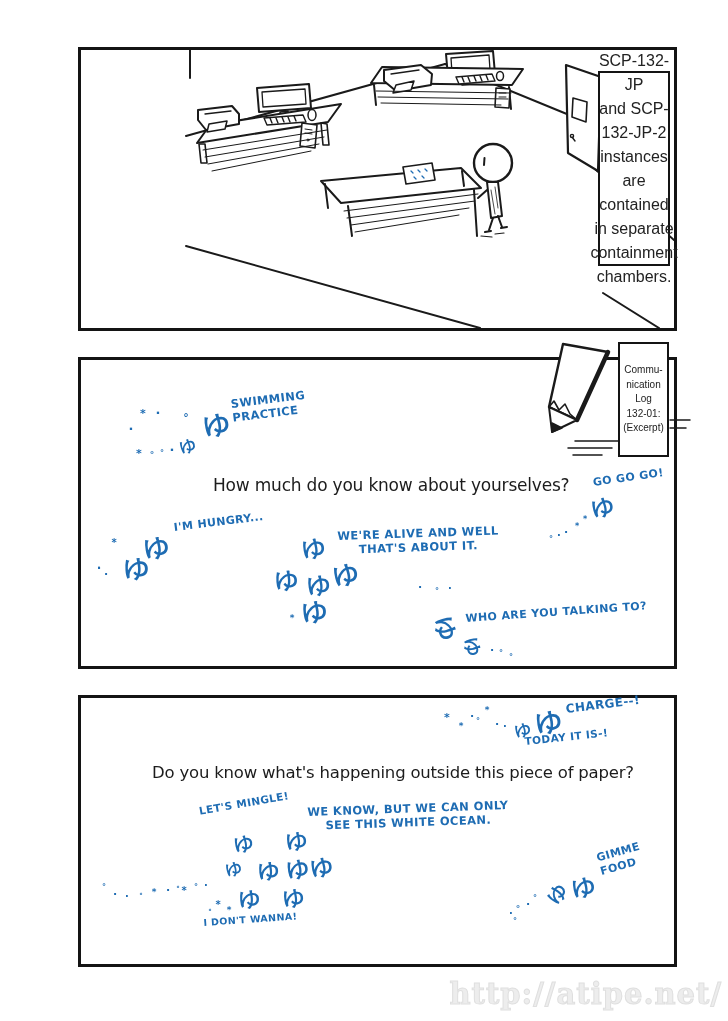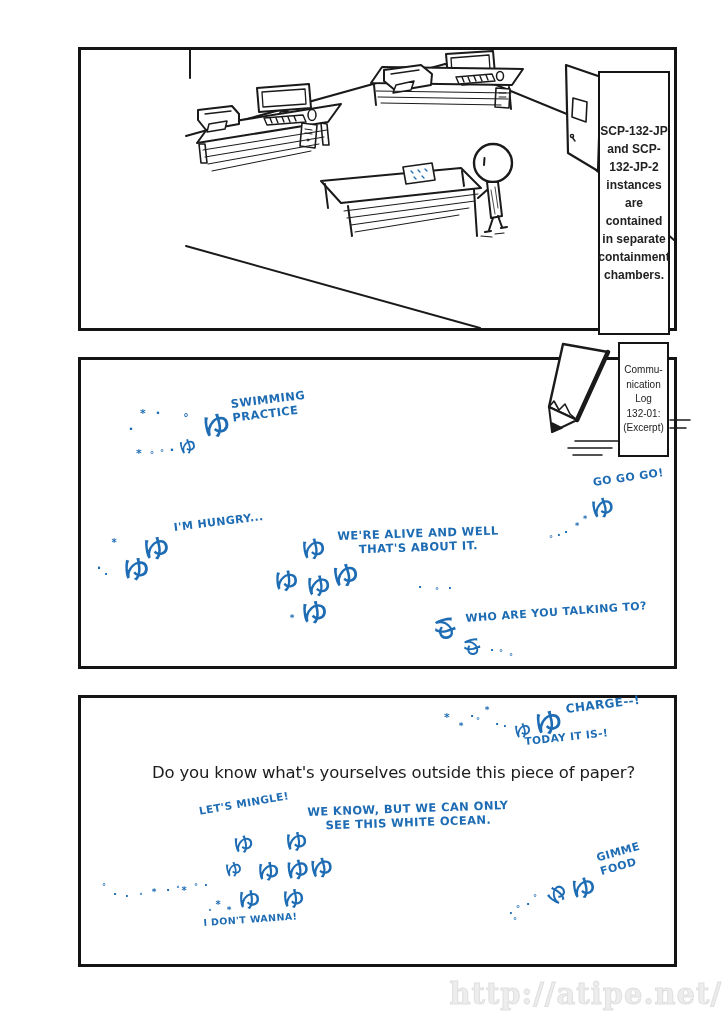--- a/index.html
+++ b/index.html
@@ -5,21 +5,21 @@
   html,body{margin:0;padding:0;background:#fff;}
   body{width:728px;height:1021px;position:relative;overflow:hidden;
        font-family:"Liberation Sans",sans-serif;}
   .page{position:absolute;inset:0;}
   .panel{position:absolute;border:3px solid #141414;background:#fff;box-sizing:border-box;}
   .panel svg{position:absolute;inset:0;width:100%;height:100%;}
   .caption{position:absolute;background:#fff;border:2px solid #141414;box-sizing:border-box;
            display:flex;align-items:center;justify-content:center;text-align:center;
            color:#222;white-space:pre-line;z-index:6;font-family:"Liberation Sans",sans-serif;}
   #cap-left{left:91px;top:77px;width:101px;height:241px;font-size:11px;line-height:1.5;}
-  #cap-right{left:598px;top:71px;width:72px;height:264px;font-size:12px;line-height:1.5;font-weight:bold;}
+  #cap-right{left:598px;top:71px;width:72px;height:195px;font-size:16px;line-height:1.5;}
   #cap-log{left:618px;top:342px;width:51px;height:115px;font-size:10px;line-height:1.45;}
   .speech{position:absolute;color:var(--blue);font-weight:bold;line-height:1.25;
           white-space:pre-line;letter-spacing:.4px;z-index:4;
           font-family:"DejaVu Sans",sans-serif;transform-origin:left top;}
   .narration{position:absolute;color:#1c1c1c;z-index:4;
              font-family:"DejaVu Sans",sans-serif;letter-spacing:-0.2px;}
   .floaters{position:absolute;inset:0;z-index:3;pointer-events:none;}
   .floater{position:absolute;color:var(--blue);font-weight:bold;
            font-family:"DejaVu Sans",sans-serif;line-height:1;}
   .watermark{position:absolute;right:6px;top:977px;z-index:2;
@@ -237,20 +237,21 @@
       <span class="floater" style="left: 450px; top: 589px; font-size: 10px; transform: translate(-50%, -50%) rotate(0deg);">·</span>
       <span class="floater" style="left: 446px; top: 629px; font-size: 23px; transform: translate(-50%, -50%) rotate(75deg);">ゆ</span>
       <span class="floater" style="left: 473px; top: 647px; font-size: 18px; transform: translate(-50%, -50%) rotate(75deg);">ゆ</span>
       <span class="floater" style="left: 492px; top: 650px; font-size: 11px; transform: translate(-50%, -50%) rotate(0deg);">·</span>
       <span class="floater" style="left: 501px; top: 654px; font-size: 8px; transform: translate(-50%, -50%) rotate(0deg);">°</span>
       <span class="floater" style="left: 511px; top: 658px; font-size: 8px; transform: translate(-50%, -50%) rotate(0deg);">°</span>
     </div>
 
   <div class="speech" style="left:230px;top:397px;font-size:11.5px;transform:rotate(-7deg);">SWIMMING
 PRACTICE</div>
+  <div class="narration" style="left:213px;top:475px;font-size:17px;">How much do you know about yourselves?</div>
   <div class="speech" style="left:592px;top:476px;font-size:11px;transform:rotate(-8deg);">GO GO GO!</div>
   <div class="speech" style="left:173px;top:521px;font-size:11px;transform:rotate(-7deg);">I'M HUNGRY...</div>
   <div class="speech" style="left:337px;top:529px;font-size:11.5px;text-align:center;transform:rotate(-2deg);">WE'RE ALIVE AND WELL
 THAT'S ABOUT IT.</div>
   <div class="speech" style="left:465px;top:612px;font-size:11px;transform:rotate(-4deg);">WHO ARE YOU TALKING TO?</div>
 
   <section class="panel" style="left:78px;top:695px;width:599px;height:272px;"></section>
 
   <div class="floaters">
       <span class="floater" style="left: 447px; top: 717px; font-size: 11px; transform: translate(-50%, -50%) rotate(0deg);">*</span>
@@ -287,21 +288,21 @@
       <span class="floater" style="left: 557px; top: 893px; font-size: 19px; transform: translate(-50%, -50%) rotate(-55deg);">ゆ</span>
       <span class="floater" style="left: 535px; top: 899px; font-size: 8px; transform: translate(-50%, -50%) rotate(0deg);">°</span>
       <span class="floater" style="left: 528px; top: 904px; font-size: 11px; transform: translate(-50%, -50%) rotate(0deg);">·</span>
       <span class="floater" style="left: 518px; top: 909px; font-size: 9px; transform: translate(-50%, -50%) rotate(0deg);">°</span>
       <span class="floater" style="left: 511px; top: 914px; font-size: 10px; transform: translate(-50%, -50%) rotate(0deg);">·</span>
       <span class="floater" style="left: 515px; top: 922px; font-size: 8px; transform: translate(-50%, -50%) rotate(0deg);">°</span>
     </div>
 
   <div class="speech" style="left:565px;top:702px;font-size:12px;transform:rotate(-7deg);">CHARGE--!</div>
   <div class="speech" style="left:524px;top:735px;font-size:10.5px;transform:rotate(-6deg);">TODAY IT IS-!</div>
-  <div class="narration" style="left:152px;top:763px;font-size:16.5px;">Do you know what's yourselves outside this piece of paper?</div>
+  <div class="narration" style="left:152px;top:763px;font-size:16.5px;">Do you know what's happening outside this piece of paper?</div>
   <div class="speech" style="left:198px;top:805px;font-size:10.5px;transform:rotate(-10deg);">LET'S MINGLE!</div>
   <div class="speech" style="left:307px;top:805px;font-size:11.5px;text-align:center;transform:rotate(-2deg);">WE KNOW, BUT WE CAN ONLY
 SEE THIS WHITE OCEAN.</div>
   <div class="speech" style="left:203px;top:917px;font-size:9.5px;transform:rotate(-4deg);">I DON'T WANNA!</div>
   <div class="speech" style="left:595px;top:852px;font-size:11px;transform:rotate(-16deg);">GIMME
 FOOD</div>
 
   <div class="watermark">http://atipe.net/</div>
 </div>
 

